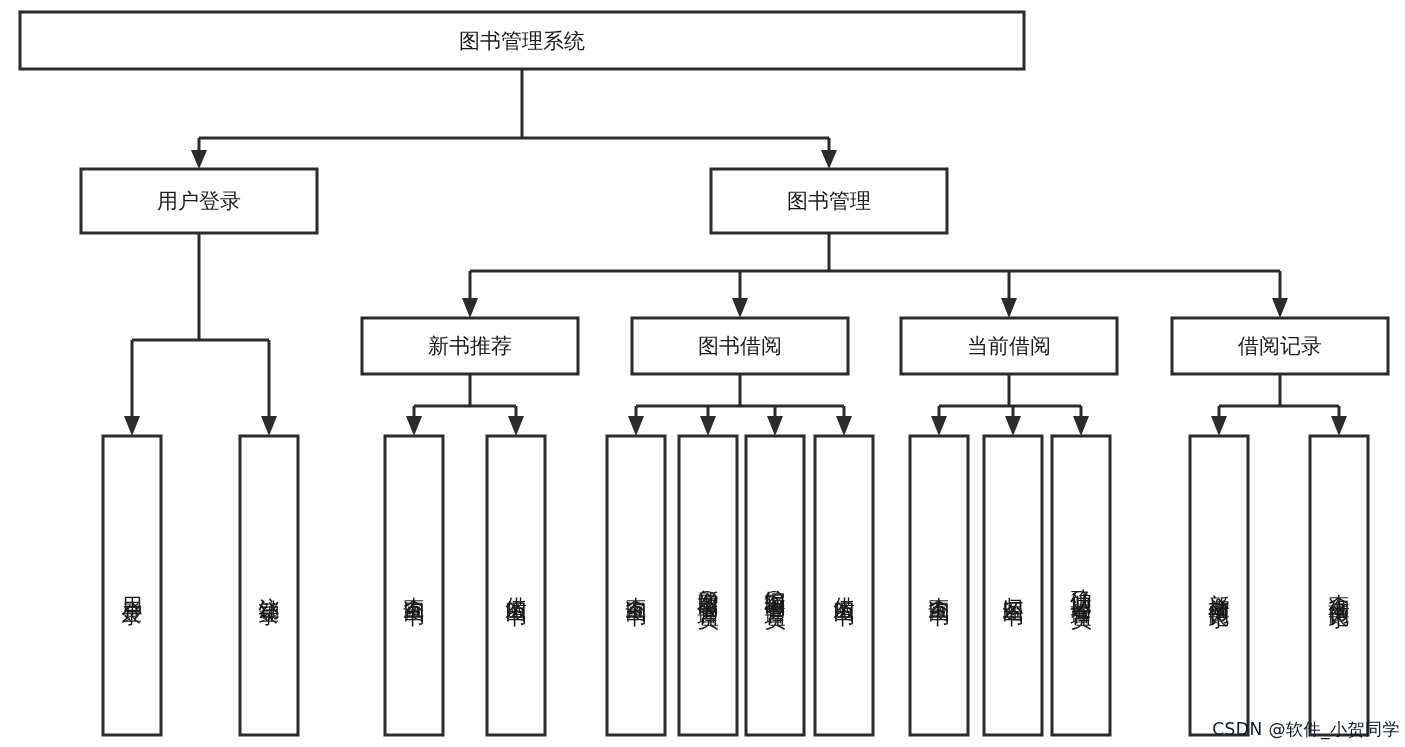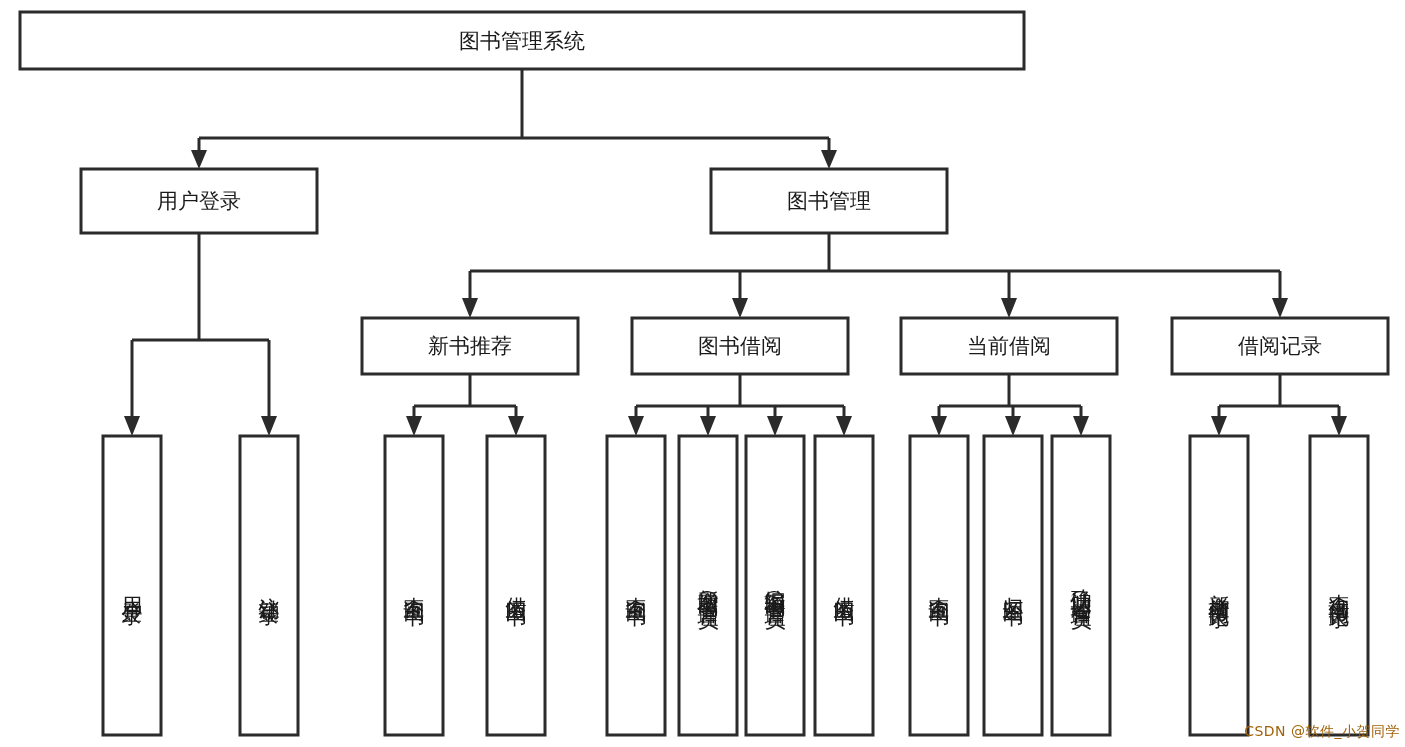--- a/index.html
+++ b/index.html
@@ -71,22 +71,22 @@
     line-height: 1.05;
     letter-spacing: 3px;
     color: #1a1a1a;
     white-space: nowrap;
   }
   #watermark {
     position: absolute;
     right: 12px;
     bottom: 6px;
     font-family: "DejaVu Sans", "Liberation Sans", sans-serif;
-    font-size: 14px;
-    color: #a16207;
+    font-size: 17px;
+    color: #0f172a;
     letter-spacing: 0.5px;
     pointer-events: none;
     user-select: none;
   }
 </style>
 </head>
 <body>
 
 <div id="diagram-root">
 

